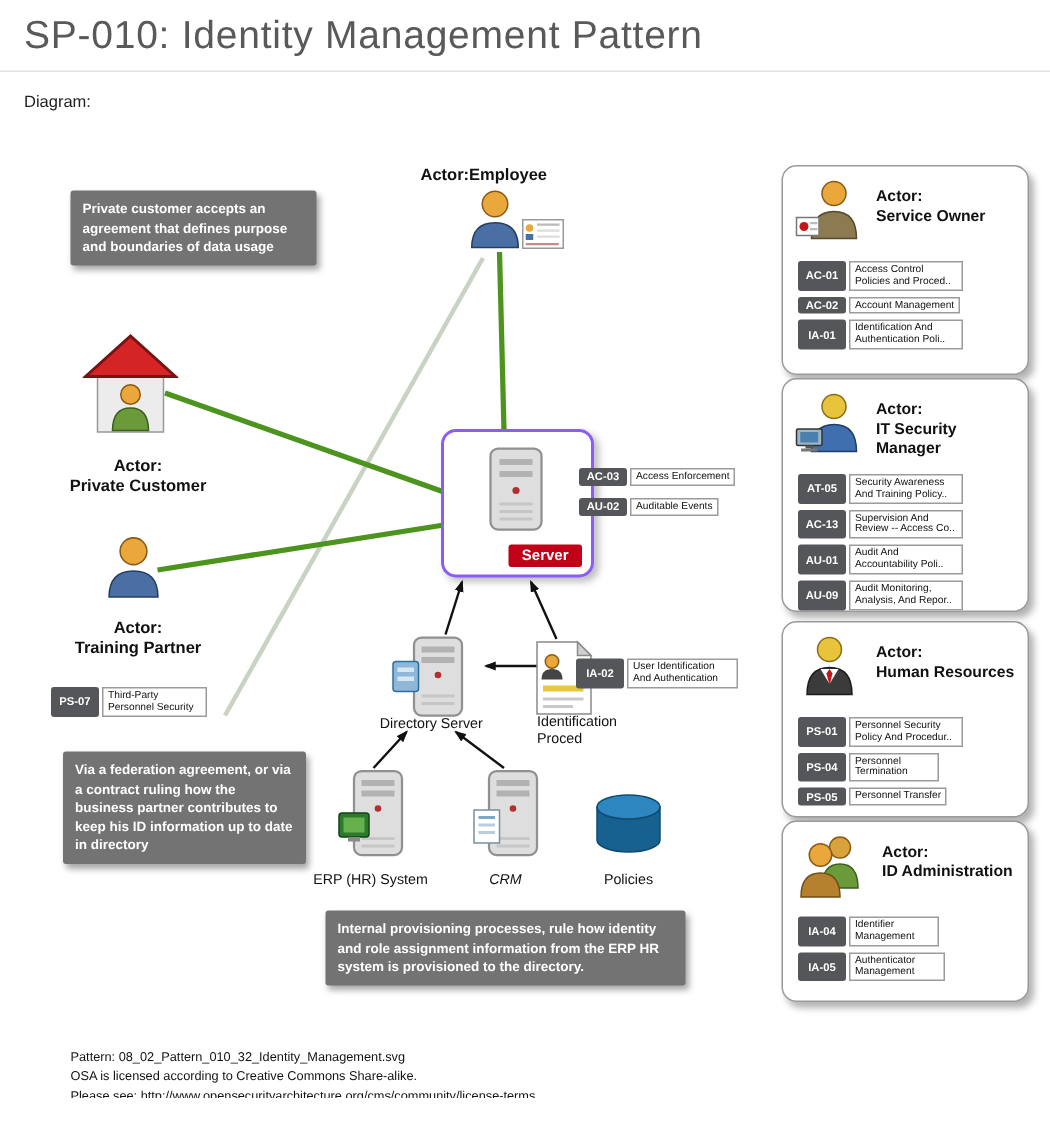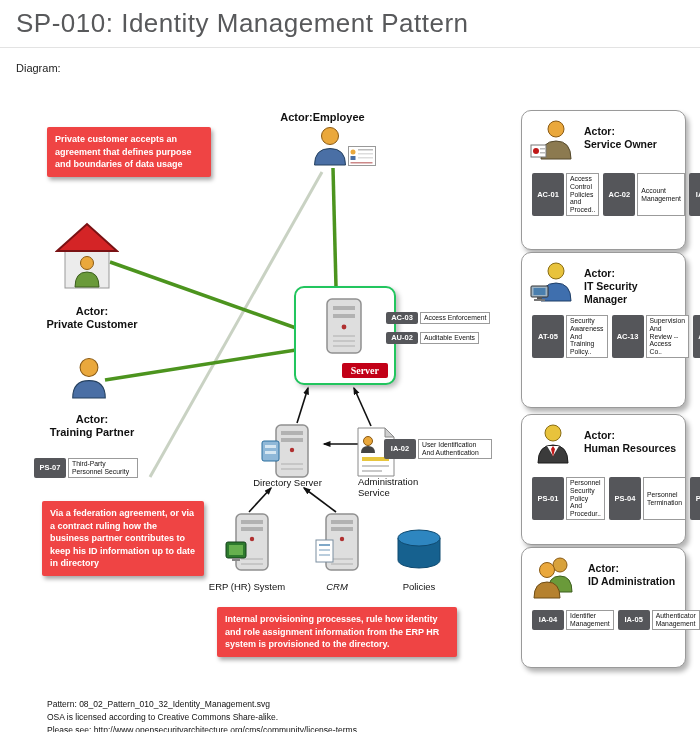--- a/index.html
+++ b/index.html
@@ -12,41 +12,41 @@
   
   .connectors{position:absolute;left:0;top:0;z-index:1;pointer-events:none;}
   .gr{stroke:#4c941e;stroke-width:3.5;}
   .lt{stroke:#c9d2c3;stroke-width:3;}
   .bk{stroke:#111;stroke-width:1.6;}
   
   .abs{position:absolute;z-index:2;}
   .node-label{position:absolute;z-index:3;font-weight:bold;font-size:11px;color:#111;text-align:center;line-height:1.15;}
   .small-label{position:absolute;z-index:3;font-size:9.5px;color:#111;text-align:center;line-height:1.2;}
   
-  .callout{position:absolute;z-index:5;background:#ef4444;color:#fff;font-weight:bold;font-size:9px;
+  .callout{position:absolute;z-index:5;background:#737373;color:#fff;font-weight:bold;font-size:9px;
            line-height:1.4;padding:6px 8px;border-radius:2px;box-shadow:2px 3px 4px rgba(0,0,0,.35);}
   
   .ctl{display:flex;align-items:stretch;gap:2px;z-index:4;}
   .ctl.abs-ctl{position:absolute;margin-top:12px;}
   .ctl-code{display:flex;align-items:center;justify-content:center;background:#55565a;color:#fff;
             font-size:7.5px;font-weight:bold;min-width:28px;padding:1px 2px;border-radius:2px;}
   .ctl-label{display:flex;align-items:center;background:#fff;border:1px solid #9b9b9b;color:#111;
              font-size:6.8px;line-height:1.15;padding:1px 3px;max-width:68px;}
   .ctl-label.nowrap{white-space:nowrap;max-width:none;}
   
   .server-box{position:absolute;left:294px;top:286px;width:98px;height:95px;background:#fff;
-              border:2px solid #22c55e;border-radius:10px;z-index:2;box-shadow:3px 3px 5px rgba(0,0,0,.25);font-family:Liberation Serif, serif;}
+              border:2px solid #8b5cf6;border-radius:10px;z-index:2;box-shadow:3px 3px 5px rgba(0,0,0,.25);}
   .server-badge{position:absolute;right:6px;bottom:5px;background:#c20017;color:#fff;font-weight:bold;
                 font-size:10px;padding:2px 9px;border-radius:2px;}
   
   .panel{position:absolute;left:521px;width:165px;background:#fff;border:1.5px solid #9a9a9a;
          border-radius:10px;z-index:2;box-shadow:3px 4px 5px rgba(0,0,0,.3);box-sizing:border-box;padding:8px 8px 6px 8px;}
   .panel-head{display:flex;gap:8px;align-items:flex-start;}
   .panel-title{font-size:10.5px;font-weight:bold;line-height:1.25;padding-top:6px;}
-  .panel-controls{display:flex;flex-direction:row;gap:4px;margin-top:6px;margin-left:2px;}
+  .panel-controls{display:flex;flex-direction:column;gap:4px;margin-top:6px;margin-left:2px;}
   
   .footer{position:absolute;left:47px;top:698px;font-size:8.5px;line-height:1.55;color:#111;z-index:3;}
 </style>
 </head>
 <body>
 
 <div class="page">
 
   <div class="header">
     <h1>SP-010: Identity Management Pattern</h1>
@@ -164,22 +164,22 @@
       <path d="M2 2 H29 L38 11 V50 H2 Z" fill="#fff" stroke="#8a8a8a"></path>
       <path d="M29 2 L29 11 H38 Z" fill="#cfcfcf" stroke="#8a8a8a"></path>
       <circle cx="12" cy="15" r="4.5" fill="#eaa83c" stroke="#8a5a14"></circle>
       <path d="M5 27 Q5 20 12 20 Q19 20 19 27 Z" fill="#444"></path>
       <rect x="6" y="31" width="27" height="4" fill="#e8c63d"></rect>
       <rect x="6" y="39" width="27" height="2" fill="#c9c9c9"></rect>
       <rect x="6" y="44" width="20" height="2" fill="#c9c9c9"></rect>
     </svg>
   </div>
   <div class="small-label" style="left:352px;top:476px;width:86px;text-align:left;padding-left:6px;">
-    <div>Administration</div>
-    <div>Service</div>
+    <div>Identification</div>
+    <div>Proced</div>
   </div>
   <div class="ctl abs-ctl" style="left:384px;top:427px;">
     <span class="ctl-code">IA-02</span>
     <span class="ctl-label" style="max-width:66px;">User Identification And Authentication</span>
   </div>
 
   <div class="abs" style="left:224px;top:512px;">
     <svg width="46" height="62" viewBox="0 0 46 62">
       <rect x="12" y="2" width="32" height="56" rx="5" fill="#dedede" stroke="#909090" stroke-width="1.5"></rect>
       <rect x="17" y="8" width="22" height="4" fill="#b2b2b2"></rect>

